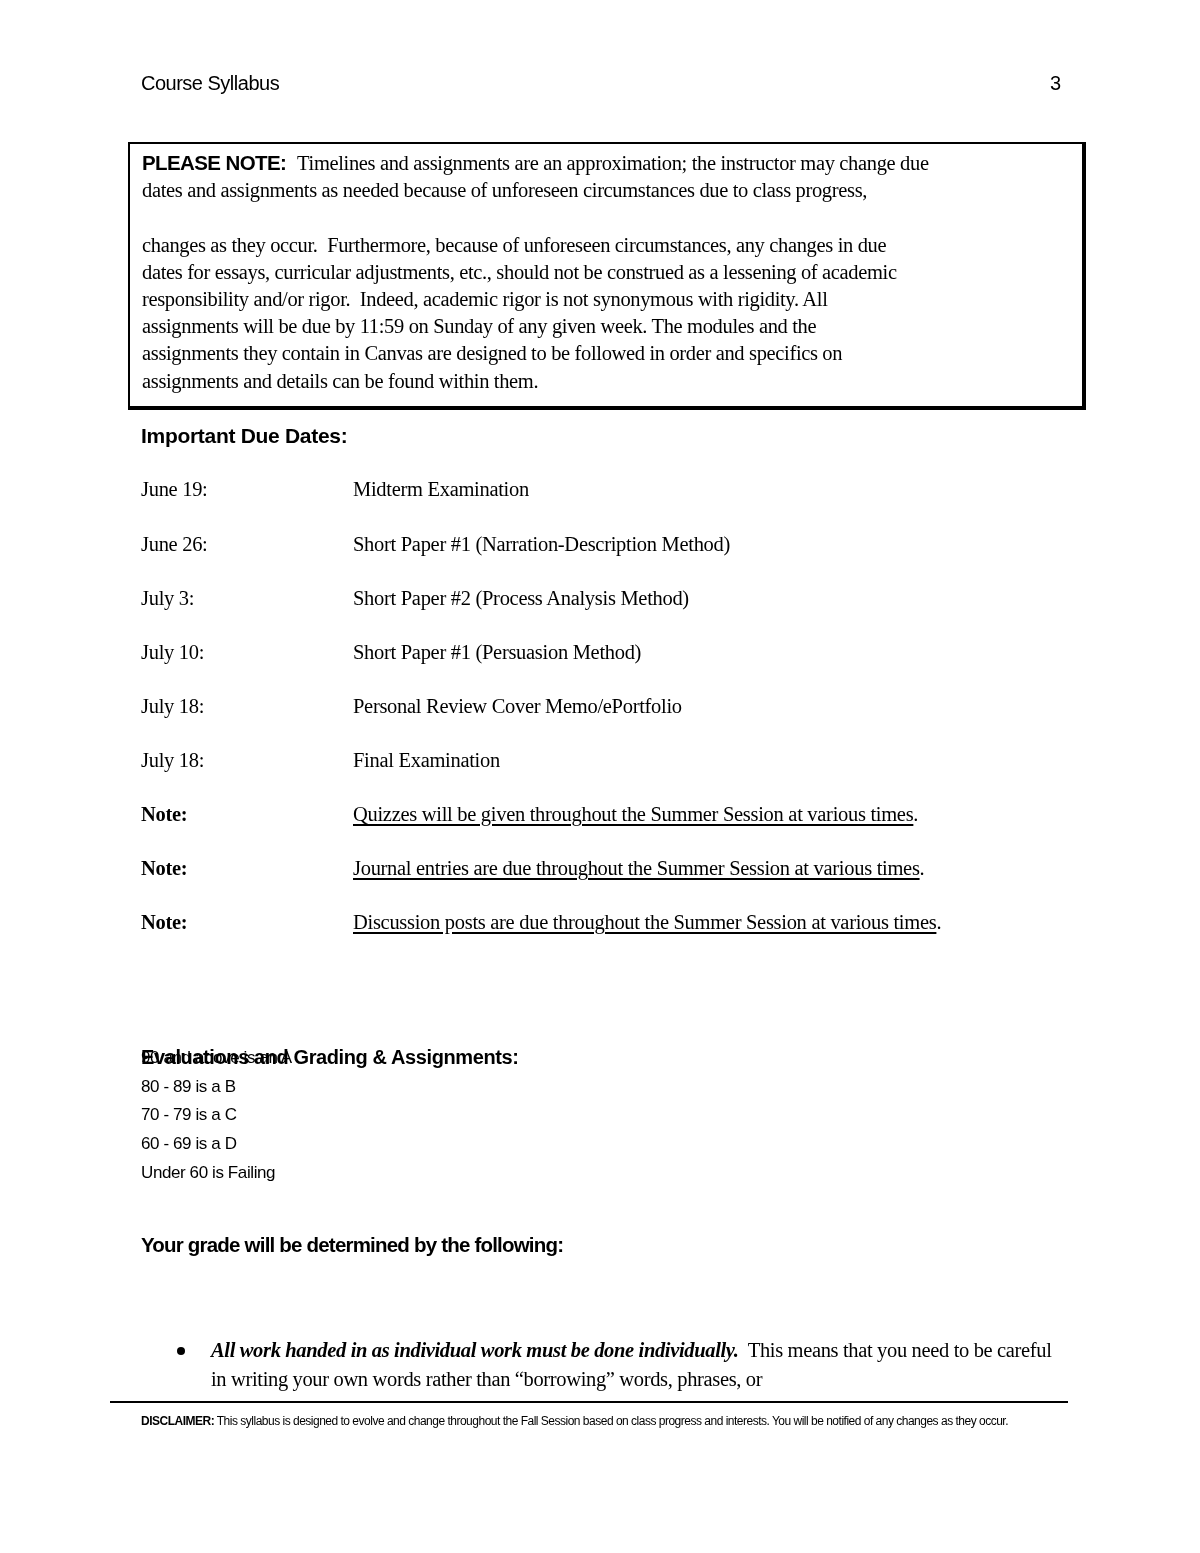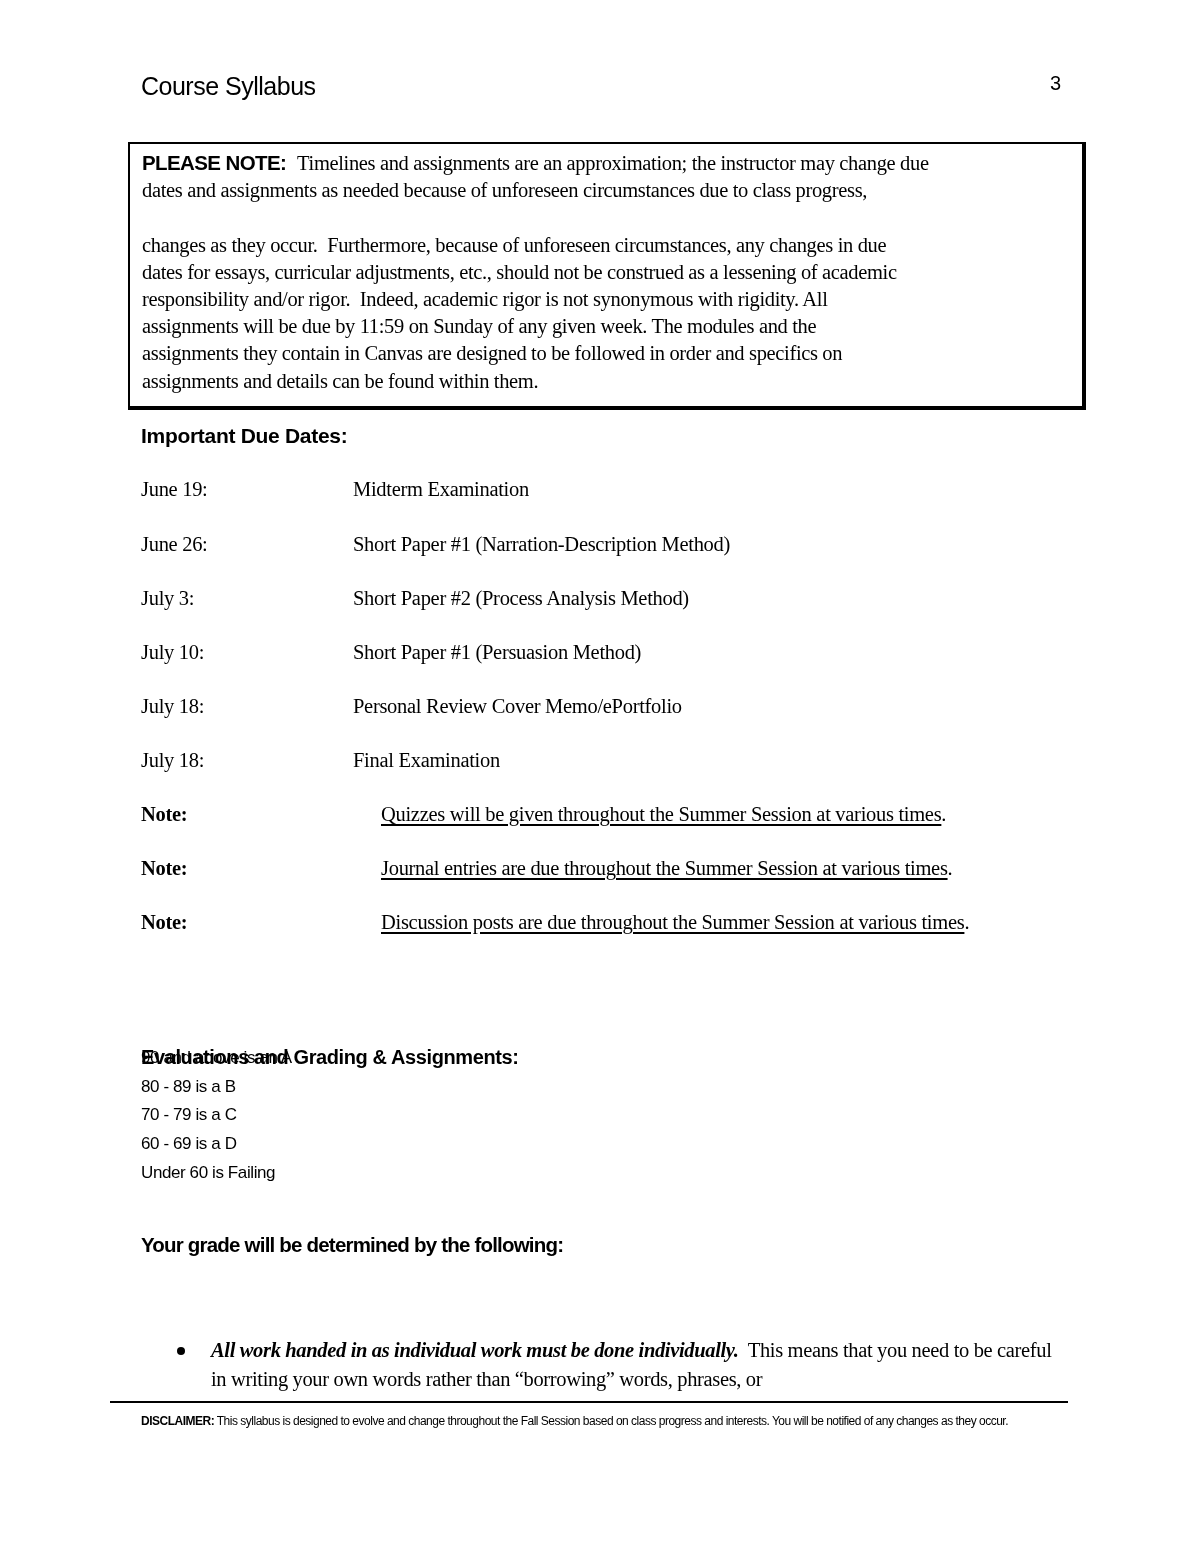--- a/index.html
+++ b/index.html
@@ -2,21 +2,21 @@
 <html><head>
   <meta charset="utf-8">
   <style>
     html, body { margin: 0; padding: 0; background: #ffffff; }
     body { width: 1200px; height: 1553px; position: relative; color: #000; overflow: hidden; }
     .sans { font-family: "Liberation Sans", "DejaVu Sans", sans-serif; }
     .serif { font-family: "Liberation Serif", "DejaVu Serif", serif; }
     .calibri { font-family: "Liberation Sans", "DejaVu Sans", sans-serif; }
 
     .page-header { position: absolute; top: 72px; left: 141px; width: 920px; height: 28px; }
-    .header-title { position: absolute; left: 0; top: 0; font-size: 25px; letter-spacing: -0.5px; }
+    .header-title { position: absolute; left: 0; top: 0; font-size: 20px; letter-spacing: -0.5px; }
     .header-page { position: absolute; right: 0; top: 0; font-size: 20px; }
 
     .note-box {
       position: absolute; left: 128px; top: 142px; width: 936px; height: 246px;
       border-top: 2px solid #000; border-left: 2px solid #000;
       border-right: 4px solid #000; border-bottom: 4px solid #000;
       box-sizing: content-box;
       padding: 8px;
     }
     .note-text {
@@ -26,21 +26,21 @@
     .note-label { font-weight: bold; letter-spacing: -0.6px; }
 
     .section-heading-due {
       position: absolute; left: 141px; top: 424px; font-size: 21px; font-weight: bold; letter-spacing: -0.3px;
     }
 
     .due-row { position: absolute; left: 141px; width: 940px; height: 30px; font-size: 20.5px; letter-spacing: -0.3px; }
     .due-date { position: absolute; left: 0; top: 0; }
     .due-item { position: absolute; left: 212px; top: 0; white-space: nowrap; }
     .due-row.note .due-date { font-weight: bold; }
-    .due-row.note .due-item u { text-decoration: underline; text-underline-offset: 3px; margin-left: 28px; }
+    .due-row.note .due-item u { text-decoration: underline; text-underline-offset: 3px; }
 
     .section-heading-eval {
       position: absolute; left: 141px; top: 1046px; font-size: 20px; font-weight: bold; letter-spacing: -0.4px;
     }
     .grade-list { position: absolute; left: 141px; top: 1044px; font-size: 17px; line-height: 28.7px; letter-spacing: -0.4px; }
     .grade-item { display: block; }
 
     .section-heading-grade {
       position: absolute; left: 141px; top: 1233px; font-size: 20.5px; font-weight: bold; letter-spacing: -0.8px;
     }

